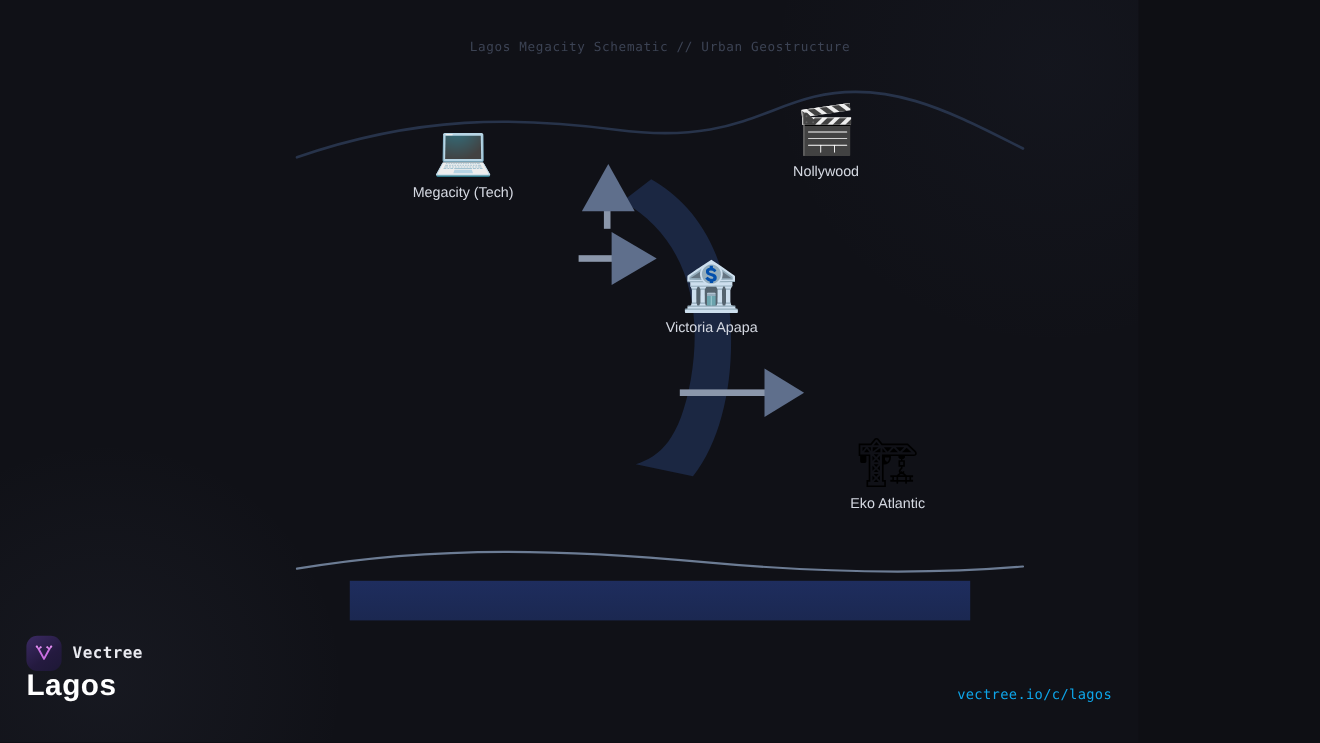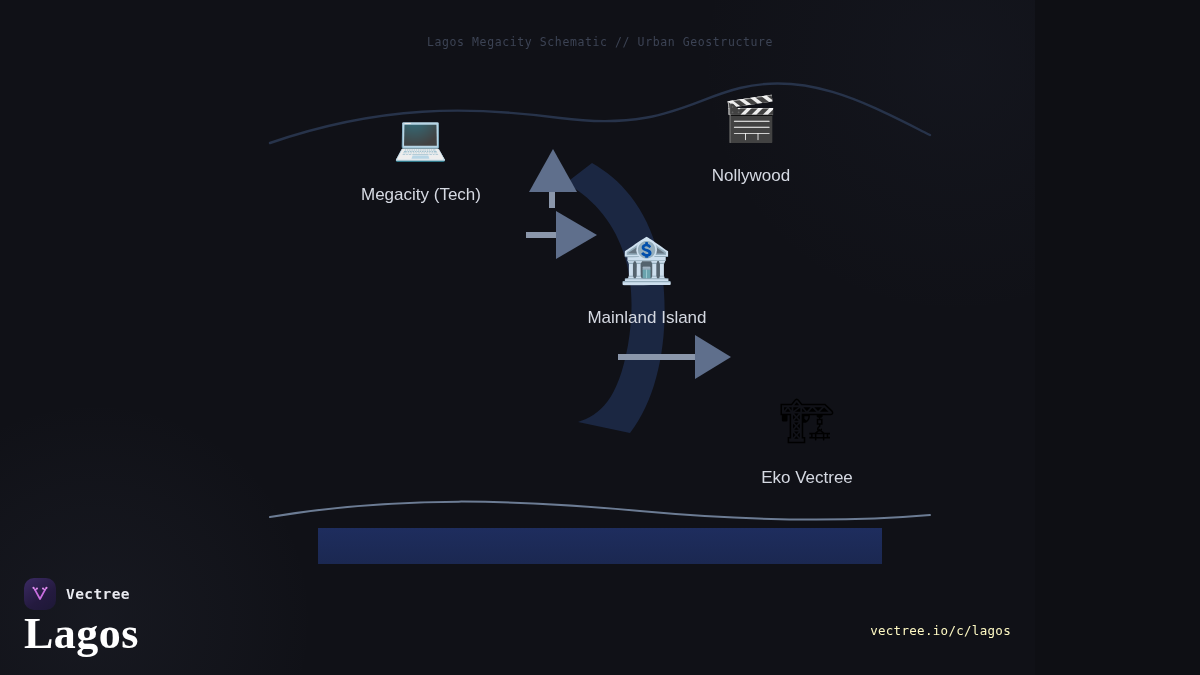--- a/index.html
+++ b/index.html
@@ -60,22 +60,22 @@
     text-align: center;
   }
   .node .glyph {
     font-size: 44px;
     line-height: 52px;
     font-family: "DejaVu Sans", sans-serif;
     display: block;
   }
   .node .lbl {
     display: block;
-    margin-top: 21px;
-    font-size: 17px;
+    margin-top: 3px;
+    font-size: 13px;
     color: #d5d9e2;
     font-family: "Liberation Sans", sans-serif;
   }
 
   
   .bluebar {
     position: absolute;
     left: 318px;
     top: 528px;
     width: 564px;
@@ -105,33 +105,33 @@
     font-family: "DejaVu Sans Mono", monospace;
     font-size: 14.5px;
     font-weight: bold;
     color: #e9eaf0;
     letter-spacing: 0.4px;
   }
   .big-title {
     position: absolute;
     left: 24px;
     top: 608px;
-    font-family: Liberation Serif, serif;
-    font-size: 44px;
+    font-family: Liberation Sans, sans-serif;
+    font-size: 27px;
     font-weight: bold;
     color: #ffffff;
     letter-spacing: 0.5px;
   }
   .url {
     position: absolute;
     right: 24px;
     top: 623px;
     font-family: "DejaVu Sans Mono", monospace;
     font-size: 12.5px;
-    color: #fef9c3;
+    color: #0ea5e9;
     letter-spacing: 0.3px;
   }
 </style>
 </head>
 <body>
 
 <div id="stage">
 
   <div class="glow-bl"></div>
   <div class="glow-tr"></div>
@@ -167,27 +167,27 @@
     <span class="lbl">Megacity (Tech)</span>
   </div>
 
   <div class="node" style="left:751px; top:93px;">
     <span class="glyph">🎬</span>
     <span class="lbl">Nollywood</span>
   </div>
 
   <div class="node" style="left:647px; top:235px;">
     <span class="glyph">🏦</span>
-    <span class="lbl">Mainland Island</span>
+    <span class="lbl">Victoria Apapa</span>
   </div>
 
 
   <div class="node" style="left:807px; top:395px;">
     <span class="glyph">🏗</span>
-    <span class="lbl">Eko Vectree</span>
+    <span class="lbl">Eko Atlantic</span>
   </div>
 
   <div class="bluebar"></div>
 
   <div class="footer-brand">
     <span class="logo-badge">
       <svg width="20" height="20" viewBox="0 0 24 24">
         <path d="M6 7 L12 18 L18 7" fill="none" stroke="#c86ee0" stroke-width="2.1" stroke-linecap="round" stroke-linejoin="round"></path>
         <path d="M6 7 L4.2 4.6 M6 7 L8.4 5.4" fill="none" stroke="#d77ce8" stroke-width="1.6" stroke-linecap="round"></path>
         <path d="M18 7 L19.8 4.6 M18 7 L15.6 5.4" fill="none" stroke="#d77ce8" stroke-width="1.6" stroke-linecap="round"></path>

